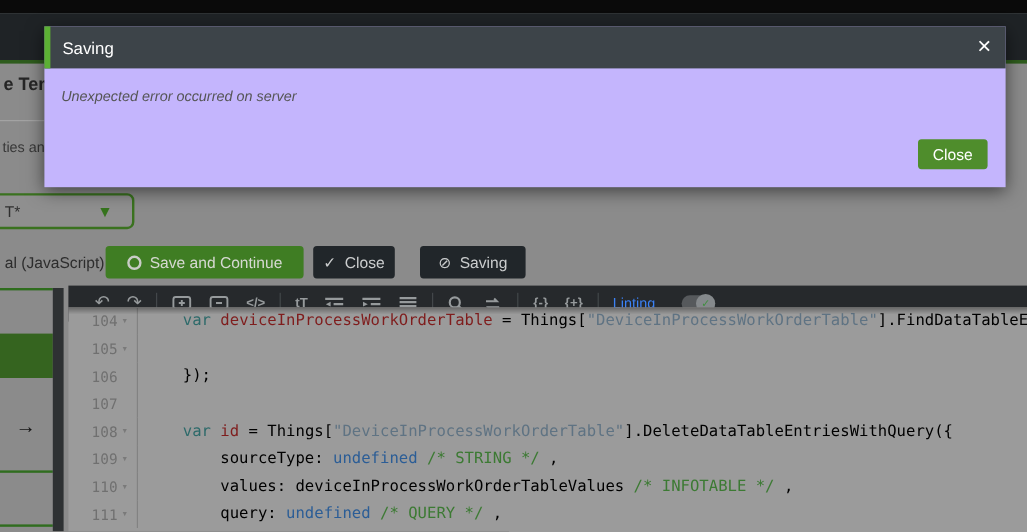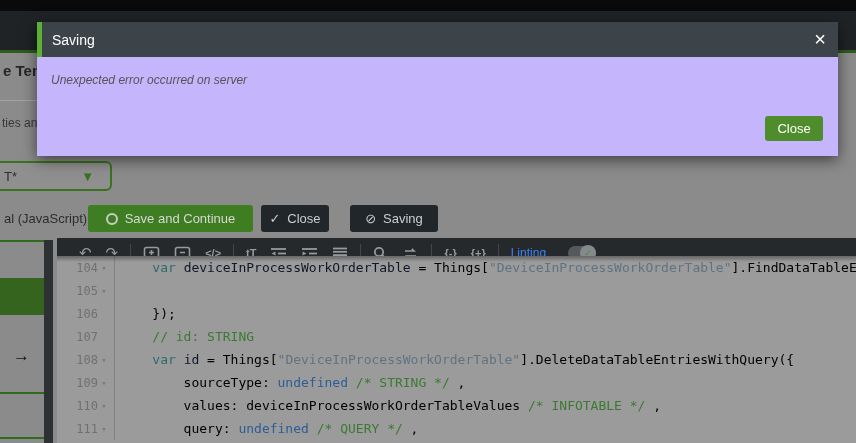--- a/index.html
+++ b/index.html
@@ -60,21 +60,21 @@
                  background:linear-gradient(rgba(0,0,0,0.35), rgba(0,0,0,0)); pointer-events:none; }
   .code-row { display:flex; height:23px; align-items:center;
               font-family:"DejaVu Sans Mono","Liberation Mono",monospace; font-size:13px; }
   .gutter { width:58px; flex:0 0 58px; display:flex; align-items:center; justify-content:flex-end;
             padding-right:4px; border-right:1px solid #828282; height:100%; }
   .lnum { color:#707070; font-size:12px; }
   .fold { color:#7a7a7a; font-size:9px; width:12px; text-align:center; }
   .code-text { white-space:pre; padding-left:6px; color:#2b2b2b; }
   .c-pl  { color:#000000; }
   .c-kw  { color:#2d6a6a; }
-  .c-def { color:#0f172a; }
+  .c-def { color:#7f1d1d; }
   .c-str { color:#5f7383; }
   .c-atom{ color:#2b5d96; }
   .c-com { color:#3c7a33; }
 
   
   .modal { position:absolute; left:37px; top:22px; width:801px; height:134px; background:#c4b5fd;
            box-shadow:0 4px 14px rgba(0,0,0,0.55); }
   .modal-header { position:relative; height:35px; background:#3d4449; display:flex; align-items:center; }
   .modal-strip  { position:absolute; left:0; top:0; width:5px; height:35px; background:#5cb034; }
   .modal-title  { margin-left:15px; color:#ffffff; font-size:14px; }
@@ -223,21 +223,20 @@
             <span class="lnum">106</span>
             <span class="fold"></span>
           </div>
           <div class="code-text"><span class="c-pl">    });</span></div>
         </div>
         <div class="code-row">
           <div class="gutter">
             <span class="lnum">107</span>
             <span class="fold"></span>
           </div>
-          <div class="code-text"><span class="c-com">    // id: STRING</span></div>
         </div>
         <div class="code-row">
           <div class="gutter">
             <span class="lnum">108</span>
             <span class="fold">▾</span>
           </div>
           <div class="code-text"><span class="c-pl">    </span><span class="c-kw">var</span><span class="c-pl"> </span><span class="c-def">id</span><span class="c-pl"> = Things[</span><span class="c-str">"DeviceInProcessWorkOrderTable"</span><span class="c-pl">].DeleteDataTableEntriesWithQuery({</span></div>
         </div>
         <div class="code-row">
           <div class="gutter">

